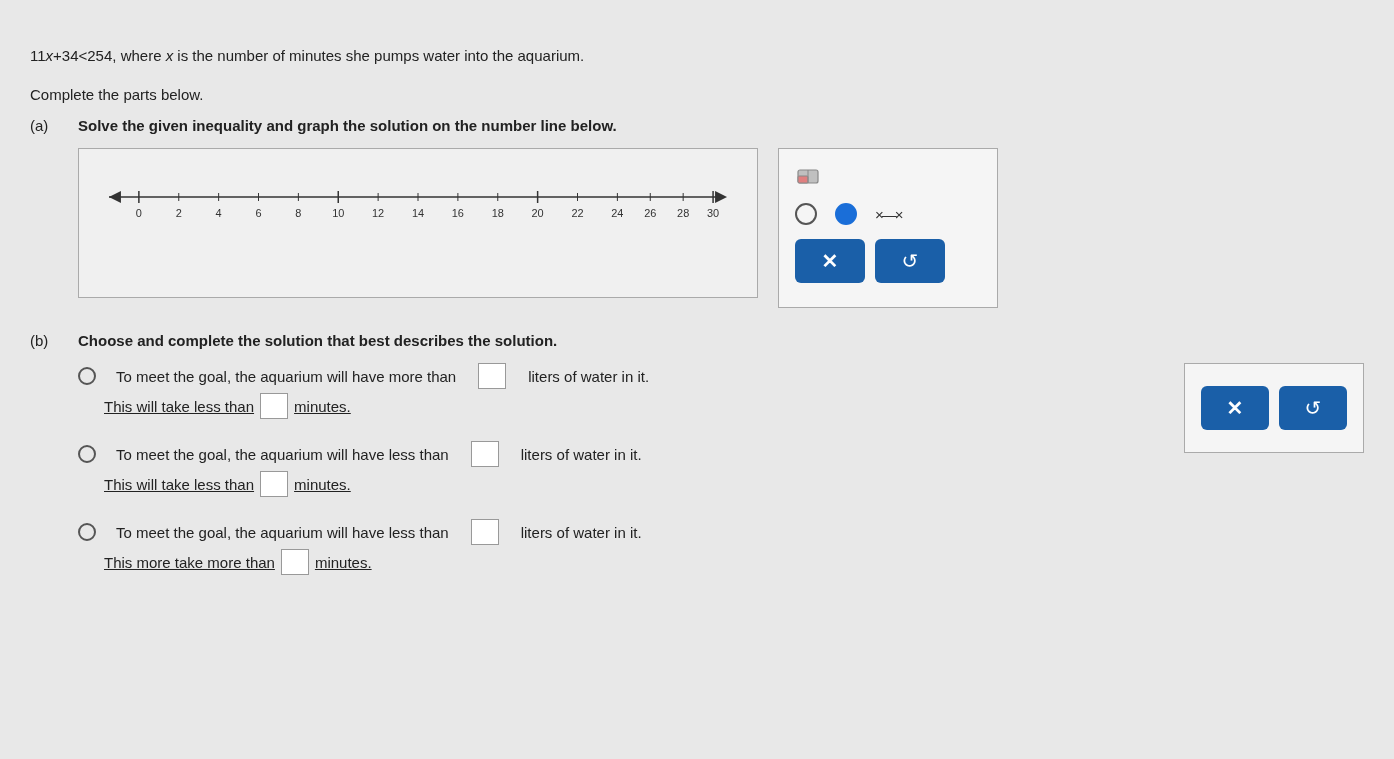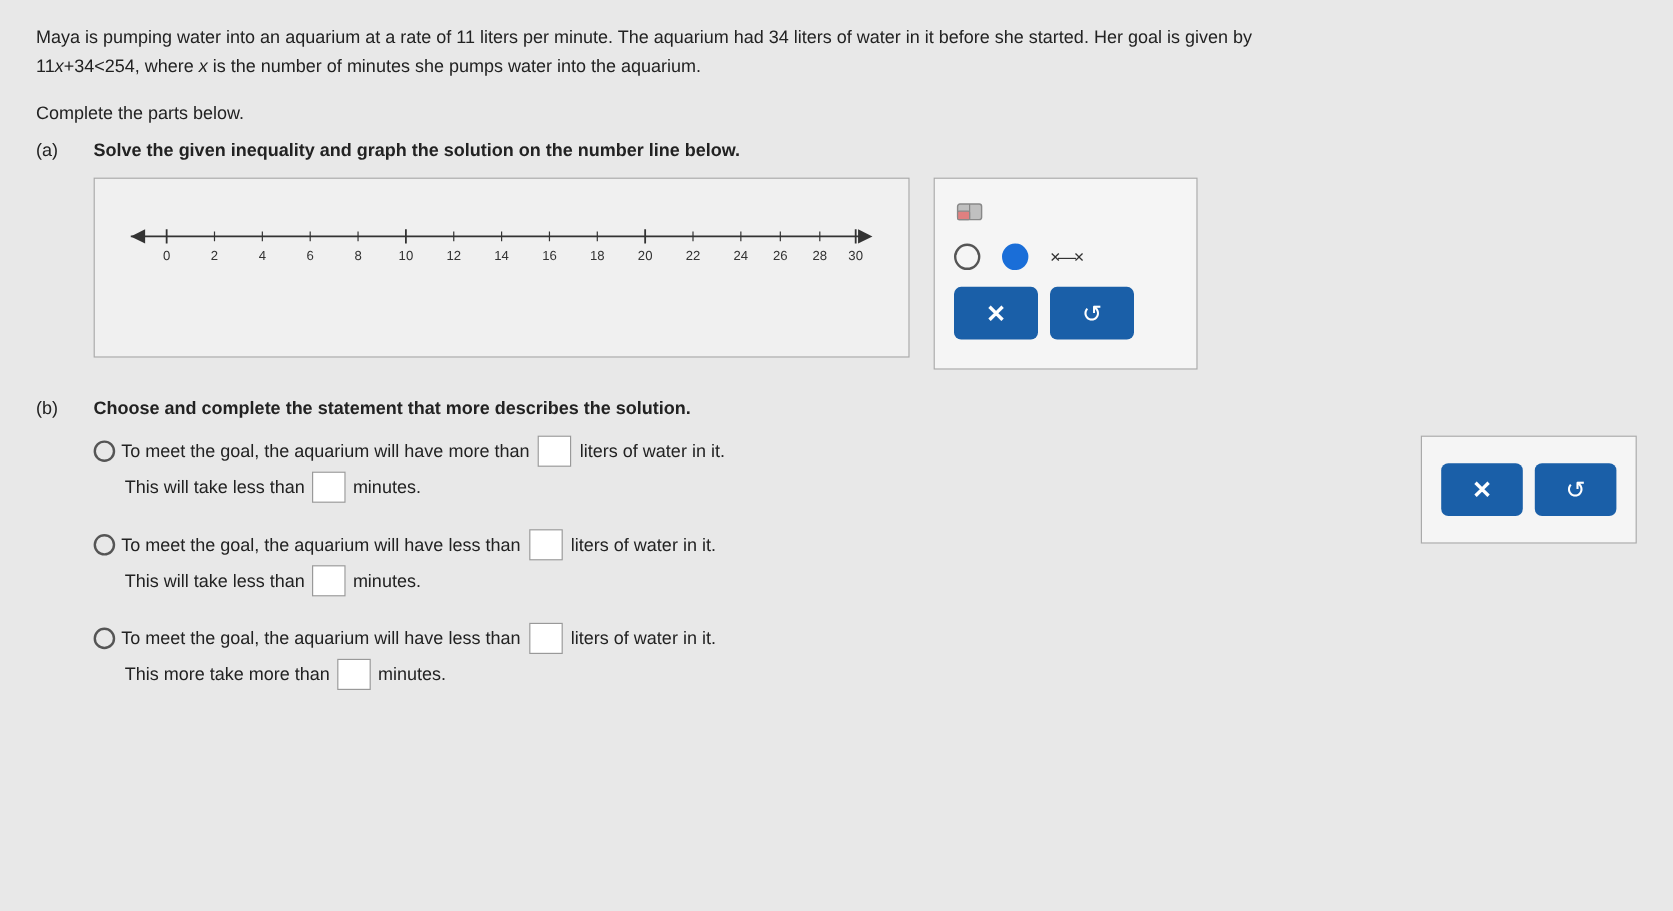--- a/index.html
+++ b/index.html
@@ -149,21 +149,21 @@
     }
     .option-item {
       margin-bottom: 22px;
       display: flex;
       flex-direction: column;
       gap: 4px;
     }
     .option-line {
       display: flex;
       align-items: center;
-      gap: 5px;
+      gap: 20px;
     }
     .radio-circle {
       width: 18px;
       height: 18px;
       border-radius: 50%;
       border: 2px solid #555;
       background: transparent;
       display: inline-block;
       flex-shrink: 0;
       cursor: pointer;
@@ -175,38 +175,38 @@
       border: 1px solid #999;
       background: white;
       vertical-align: middle;
       margin: 0 2px;
     }
     .indent-line {
       margin-left: 26px;
       display: flex;
       align-items: center;
       gap: 4px;
+      text-decoration: underline;
     }
     .tools-panel-b {
       border: 1px solid #aaa;
       background: #f5f5f5;
       padding: 14px 16px;
       width: 180px;
       height: 90px;
       display: flex;
       align-items: center;
       justify-content: center;
       gap: 10px;
     }
   </style>
 </head>
 <body>
 
 <div class="problem-text">
-  <span>Maya is pumping water into an aquarium at a rate of 11 liters per minute. The aquarium had 34 liters of water in it before she started. Her goal is given by</span>
   <br>
   <span>11<i>x</i>+34&lt;254, where <i>x</i> is the number of minutes she pumps water into the aquarium.</span>
 </div>
 
 <div class="complete-label">Complete the parts below.</div>
 
 <div class="part">
   <div class="part-label">
     <div class="part-letter">(a)</div>
     <div class="part-content">
@@ -294,21 +294,21 @@
         </div>
       </div>
     </div>
   </div>
 </div>
 
 <div class="part">
   <div class="part-label">
     <div class="part-letter">(b)</div>
     <div class="part-b-content">
-      <div class="part-content-text">Choose and complete the statement that more describes the solution.</div>
+      <div class="part-content-text">Choose and complete the solution that best describes the solution.</div>
       <div class="part-b-row">
         <div class="options-list">
 
           <div class="option-item">
             <div class="option-line">
               <div class="radio-circle"></div>
               <span>To meet the goal, the aquarium will have more than</span>
               <span class="input-box"></span>
               <span>liters of water in it.</span>
             </div>

